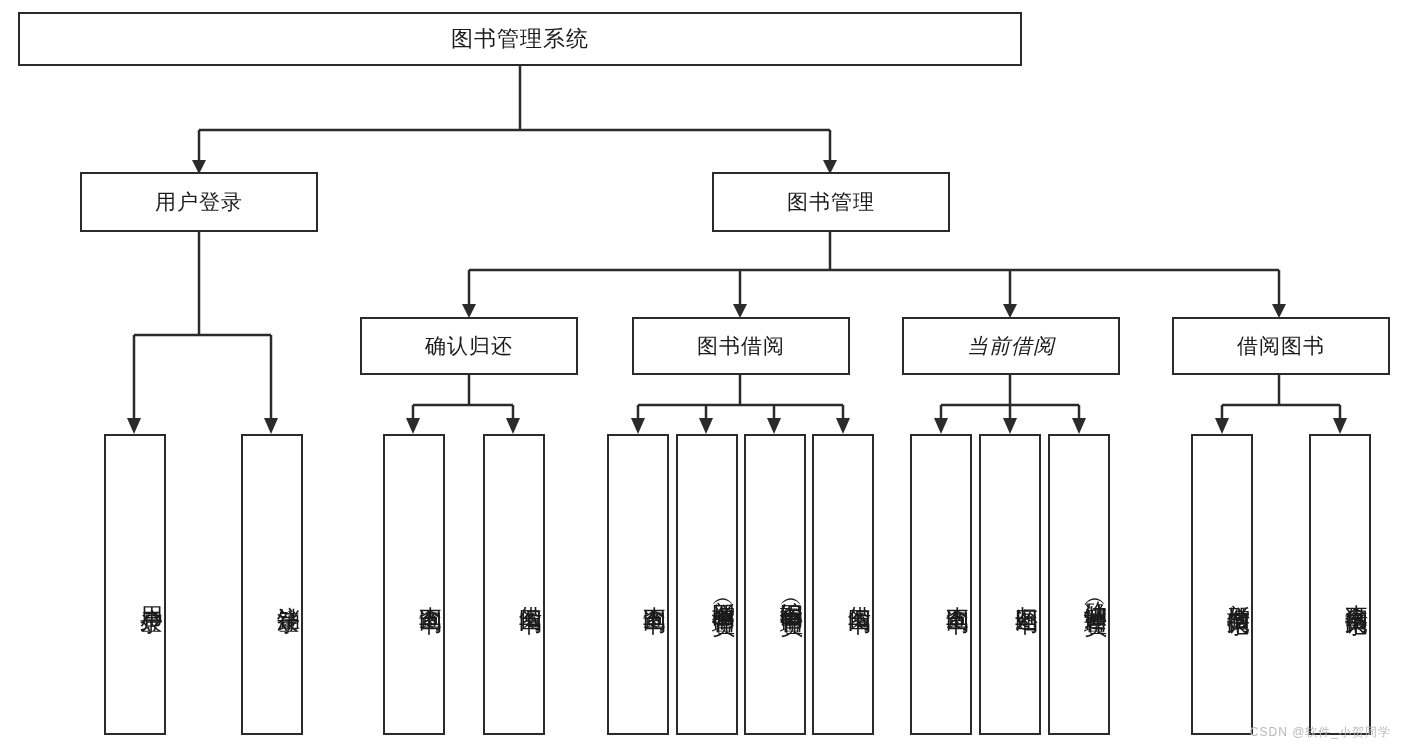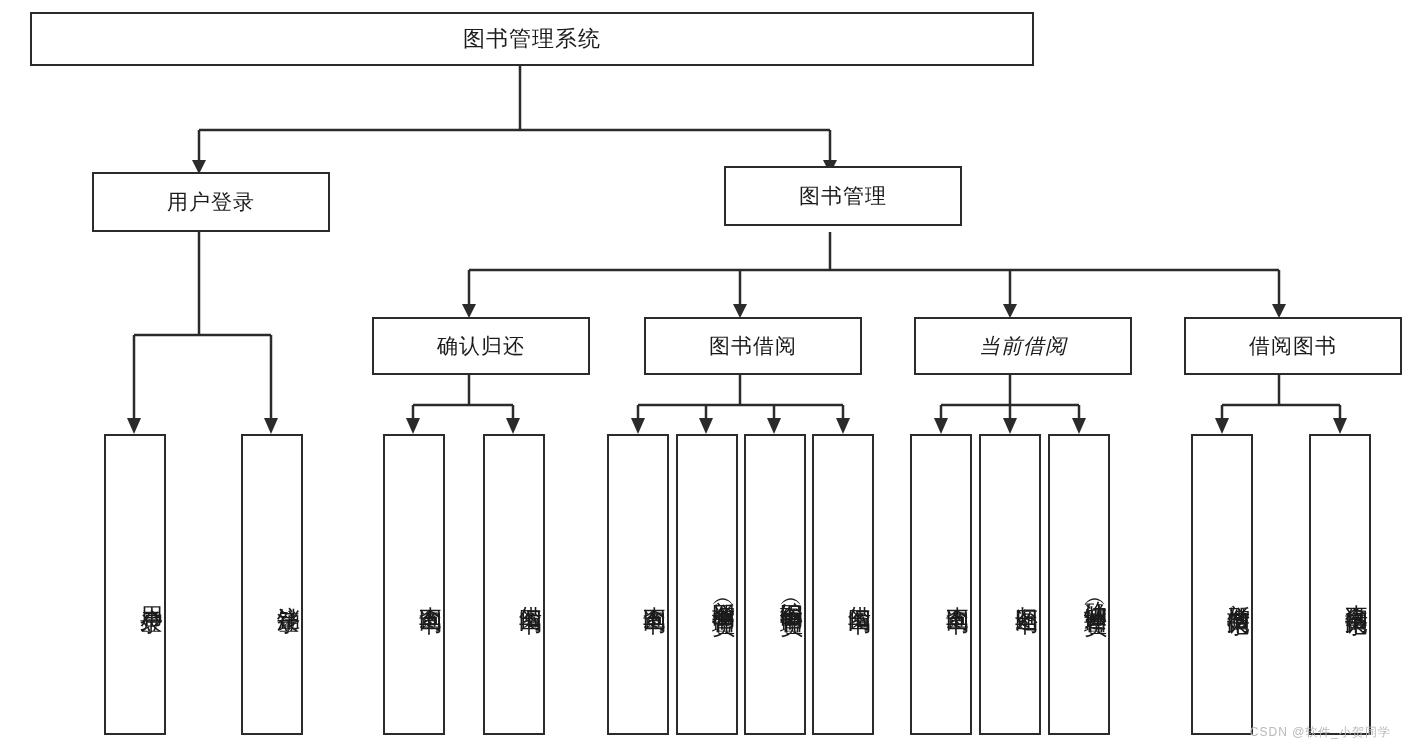--- a/index.html
+++ b/index.html
@@ -19,21 +19,20 @@
     background:#ffffff;
     border:2.5px solid #2b2b2b;
     display:flex;
     align-items:center;
     justify-content:center;
     color:#1b1b1b;
   }
   .node.horizontal{
     font-size:21px;
     letter-spacing:1px;
-    margin-left:12px;
   }
   .node.vertical{
     writing-mode:vertical-rl;
     text-orientation:upright;
     font-size:23px;
     line-height:1.12;
     align-items:flex-start;
     justify-content:center;
     padding-top:14px;
     letter-spacing:2px;
@@ -128,21 +127,21 @@
       <polygon points="1072,418 1086,418 1079,434"></polygon>
       <polygon points="1215,418 1229,418 1222,434"></polygon>
       <polygon points="1333,418 1347,418 1340,434"></polygon>
     </g>
   </svg>
 
   <div class="node horizontal root" style="left:18px;top:12px;width:1004px;height:54px;">图书管理系统</div>
 
   <div class="node horizontal" style="left:80px;top:172px;width:238px;height:60px;">用户登录</div>
 
-  <div class="node horizontal" style="left:712px;top:166px;width:238px;height:60px;">图书管理</div>
+  <div class="node horizontal" style="left:712px;top:172px;width:238px;height:60px;">图书管理</div>
 
   <div class="node horizontal" style="left:360px;top:317px;width:218px;height:58px;">确认归还</div>
 
   <div class="node horizontal" style="left:632px;top:317px;width:218px;height:58px;">图书借阅</div>
 
   <div class="node horizontal" style="left:902px;top:317px;width:218px;height:58px;font-style:italic;">当前借阅</div>
 
   <div class="node horizontal" style="left:1172px;top:317px;width:218px;height:58px;">借阅图书</div>
 
   <div class="node vertical" style="left:104px;top:434px;width:62px;height:301px;">用户登录</div>

